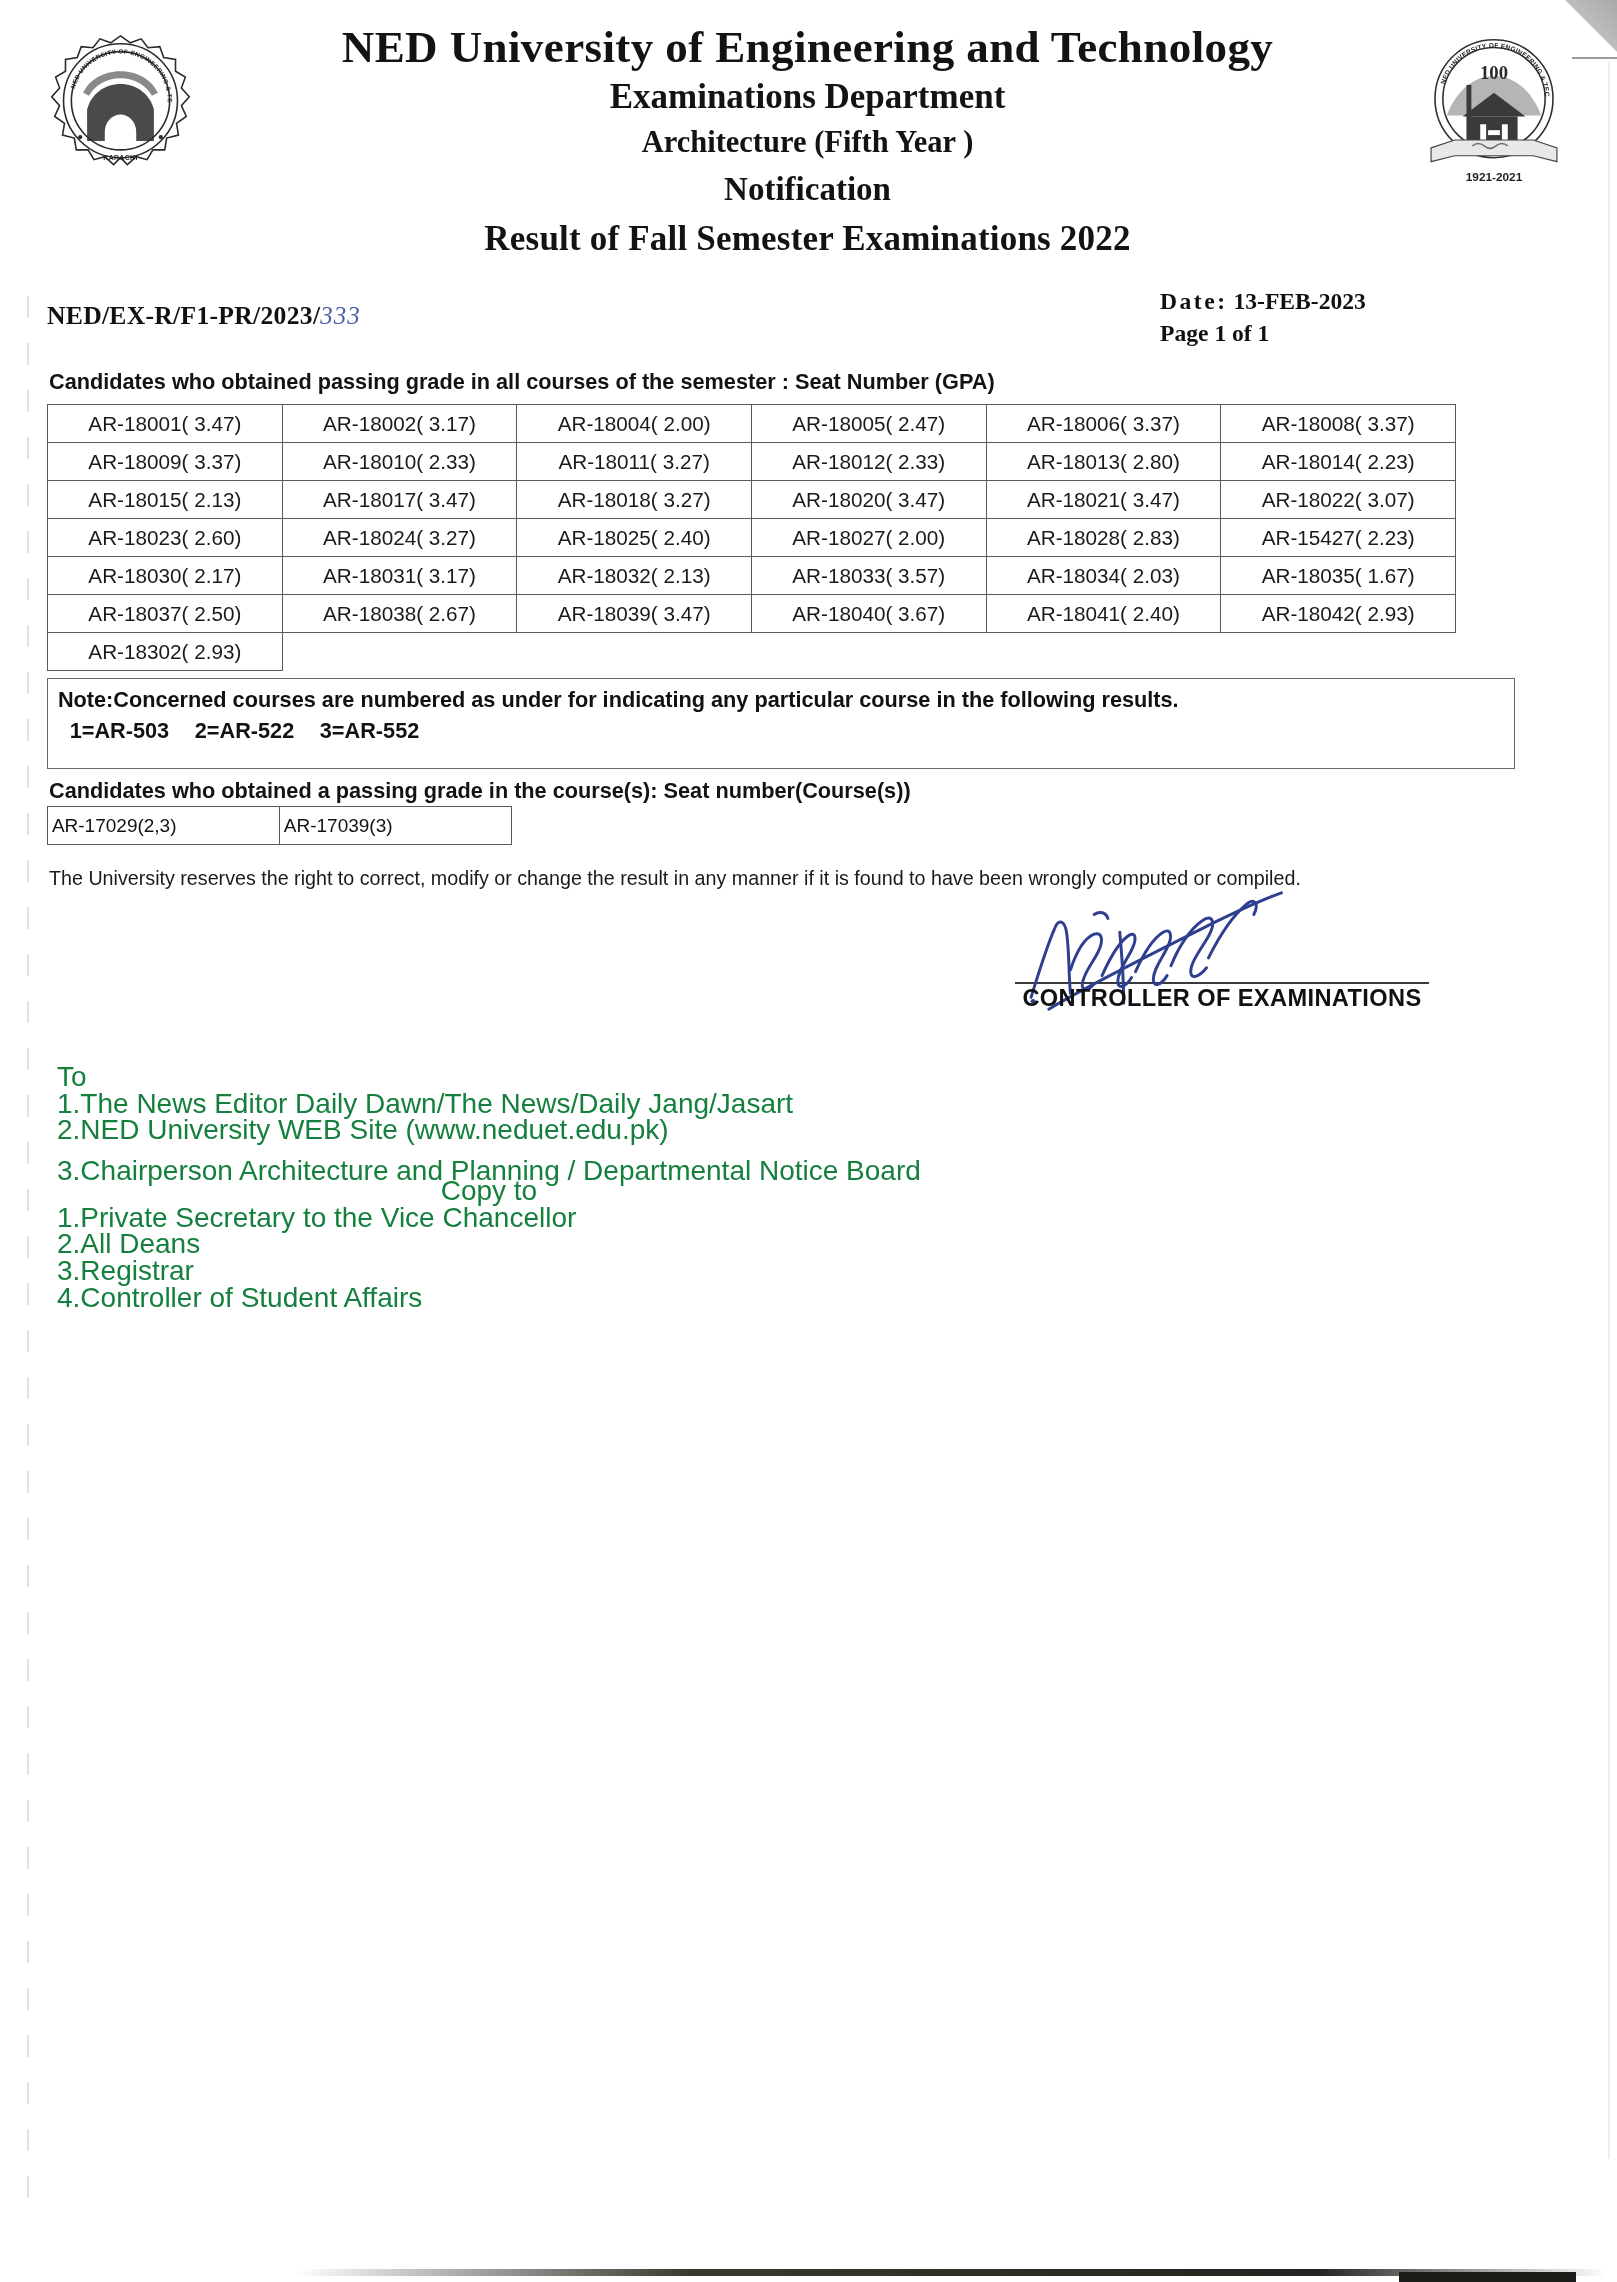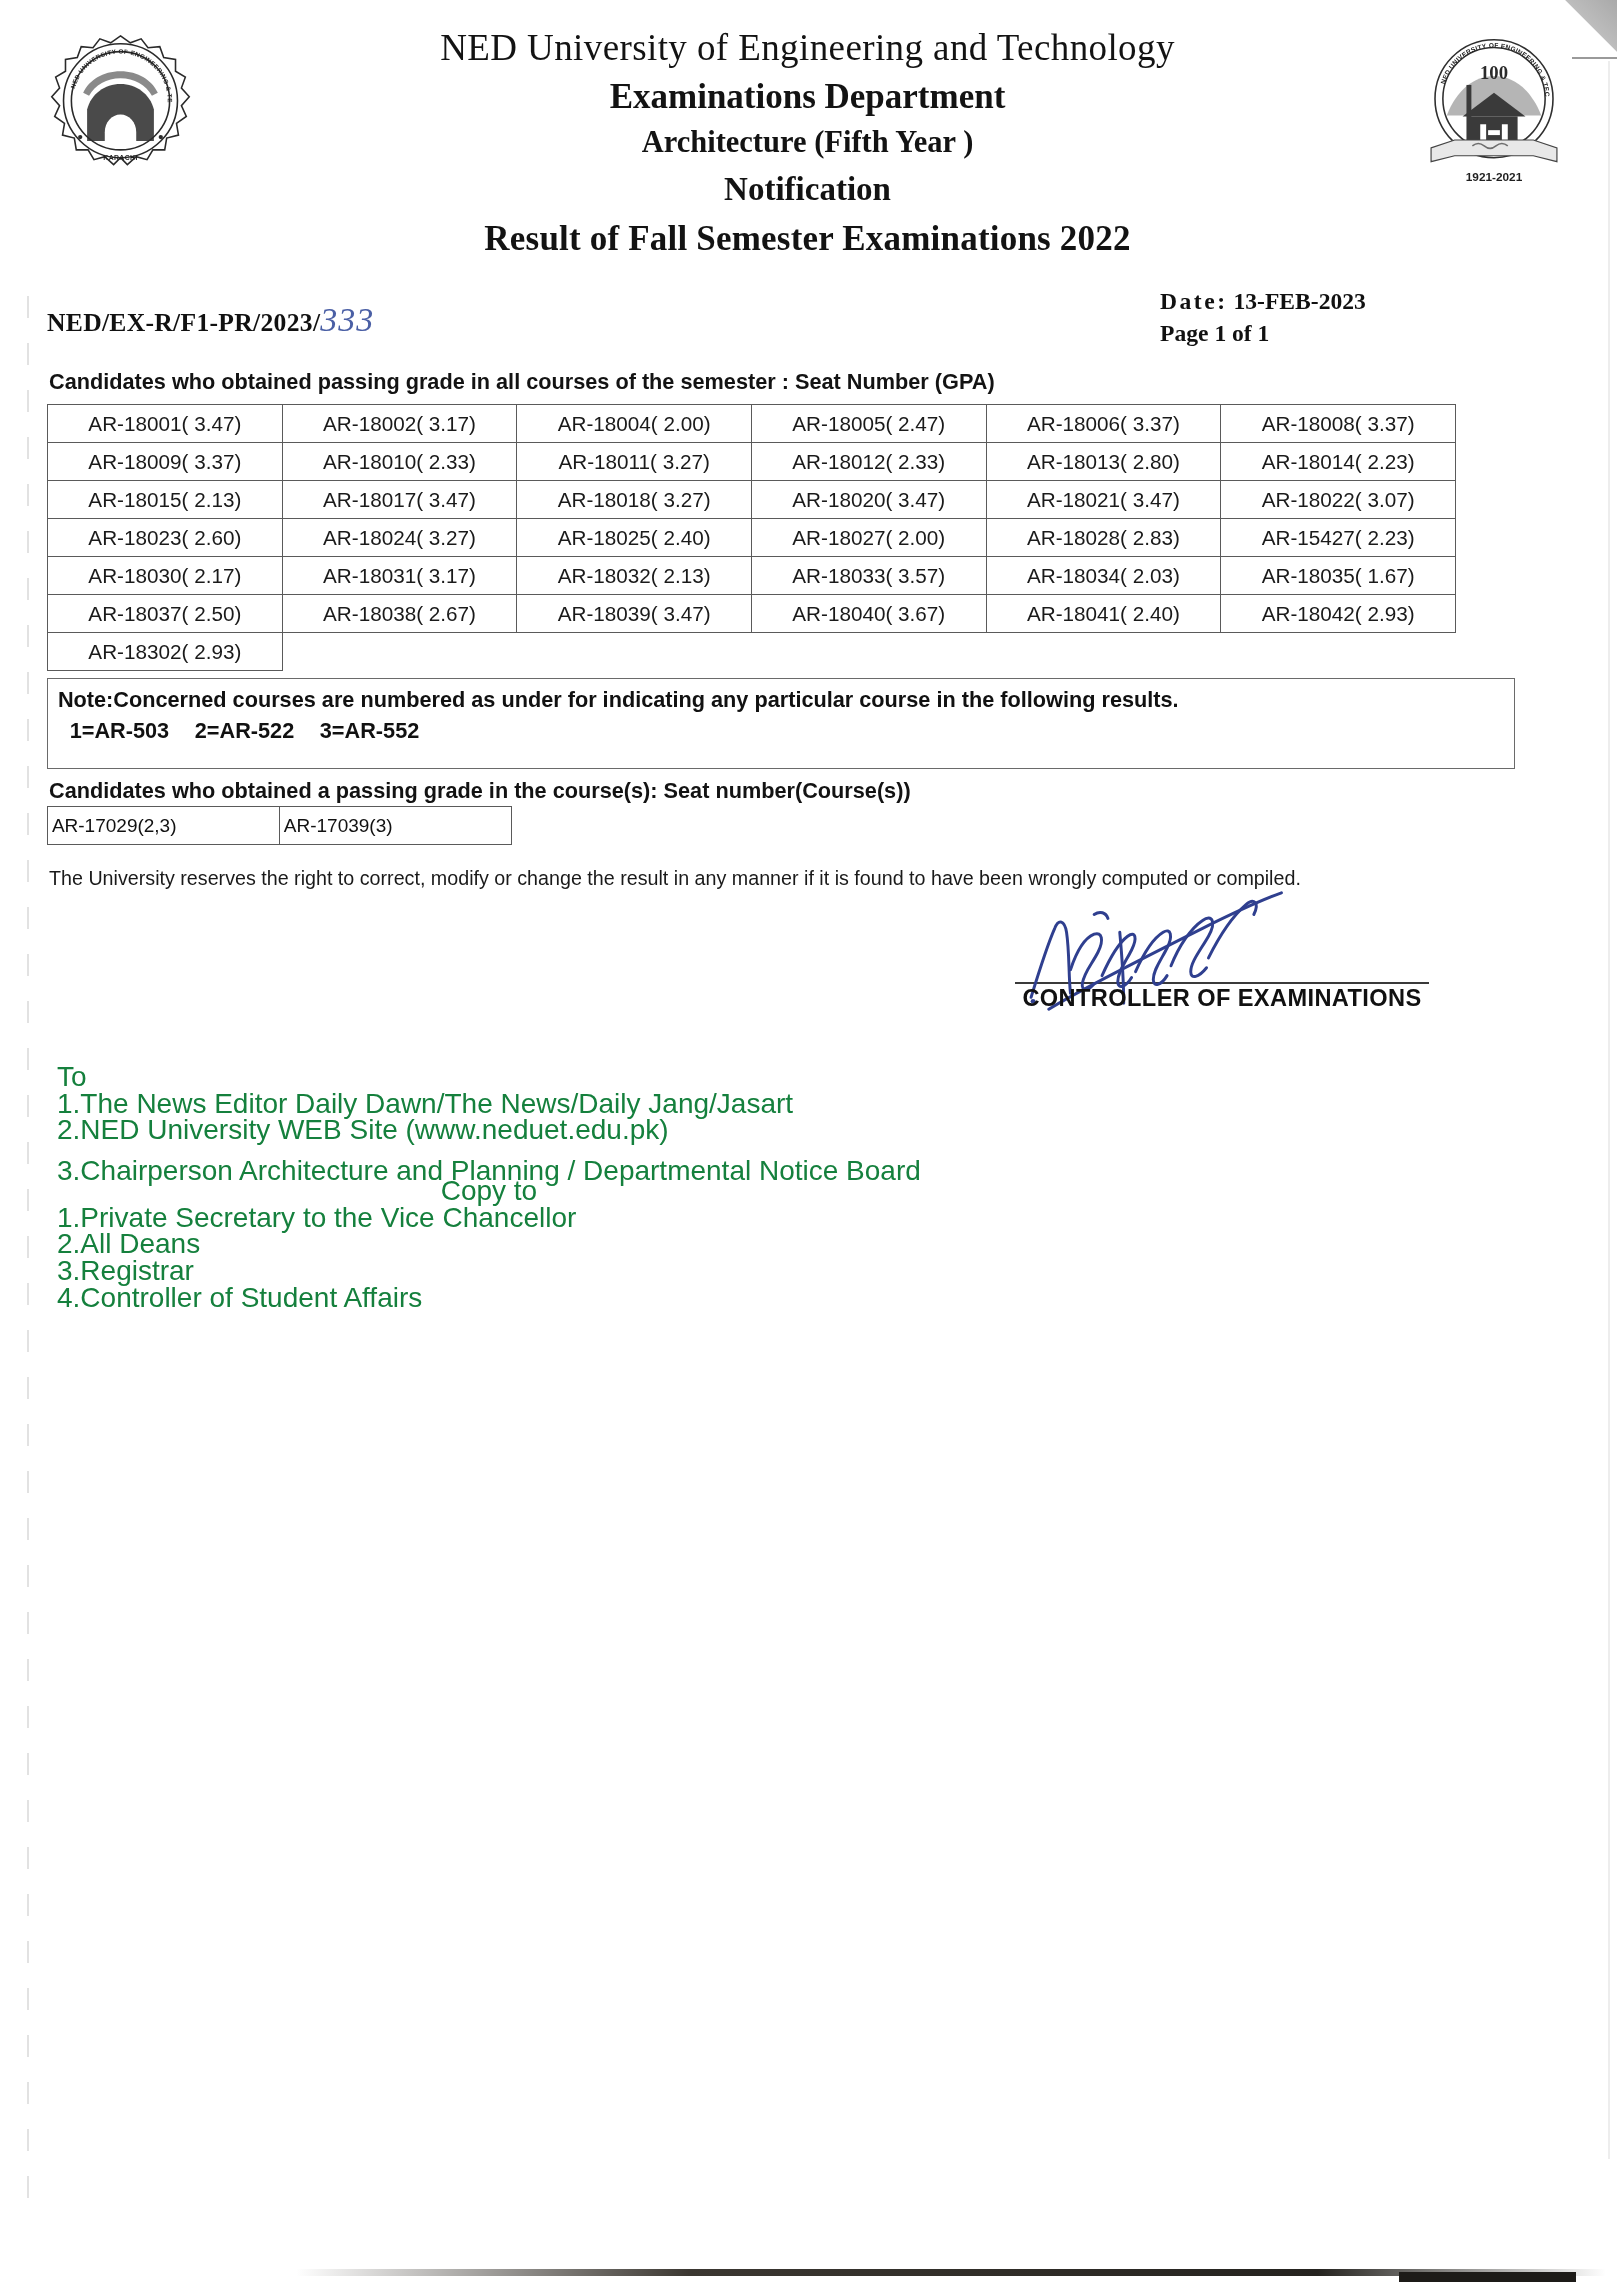--- a/index.html
+++ b/index.html
@@ -93,22 +93,22 @@
   .title-block {
     position: absolute;
     left: 236px;
     top: 21.7px;
     width: 1143px;
     text-align: center;
     font-family: "Liberation Serif", serif;
     color: #131313;
   }
   .t-line1 {
-    font-size: 37px;
-    font-weight: normal;
+    font-size: 45px;
+    font-weight: bold;
     letter-spacing: 0.4px;
     line-height: 51px;
   }
   .t-line2 {
     font-size: 35px;
     font-weight: bold;
     line-height: 47px;
   }
   .t-line3 {
     font-size: 30.5px;
@@ -135,21 +135,21 @@
     font-size: 25.6px;
     font-weight: bold;
     letter-spacing: 0.3px;
     white-space: nowrap;
   }
   .refno .handwritten {
     color: #4a5fa5;
     font-family: "Liberation Serif", serif;
     font-style: italic;
     font-weight: normal;
-    font-size: 34px;
+    font-size: 25px;
     letter-spacing: 1px;
   }
   .datebox {
     position: absolute;
     left: 1160px;
     top: 286px;
     font-family: "Liberation Serif", serif;
     font-size: 23.6px;
     font-weight: bold;
     line-height: 31.5px;

